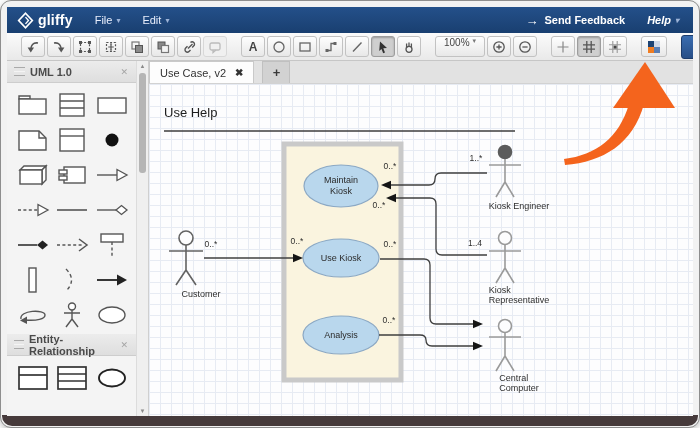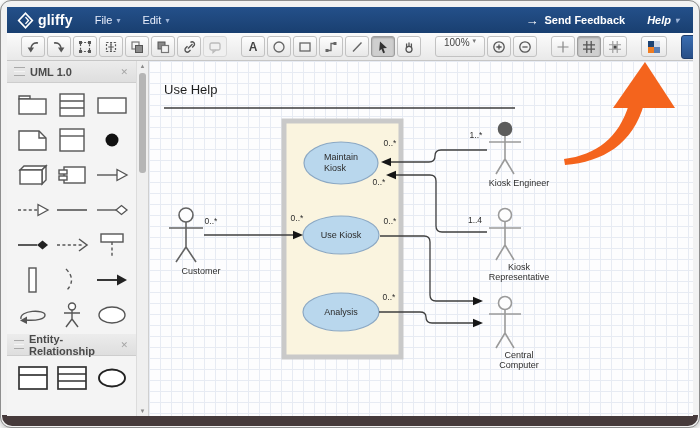--- a/index.html
+++ b/index.html
@@ -65,26 +65,26 @@
   .tab .tx{font-weight:bold;margin-left:9px;font-size:10px;color:#333;}
   .tab-plus{height:21px;width:26px;background:#d2d2d2;border:1px solid #c0c0c0;border-bottom:none;
     margin-left:8px;display:flex;align-items:center;justify-content:center;
     font-size:13px;font-weight:bold;color:#3a3a3a;}
   
   .canvas{position:relative;flex:1;background:
     linear-gradient(#e7ebf3 1px,transparent 1px),
     linear-gradient(90deg,#e7ebf3 1px,transparent 1px),#fdfdfe;
     background-size:11px 11px;overflow:hidden;}
   .canvas svg{position:absolute;left:0;top:0;}
-  .dlabel{position:absolute;font-size:9px;color:#2e2e2e;white-space:pre-line;text-align:center;
+  .dlabel{position:absolute;font-size:9px;color:#2e2e2e;white-space:pre-line;text-align:left;
     transform:translateX(-50%);line-height:1.15;padding-left:28px;}
   .mult{position:absolute;font-size:8.5px;color:#2e2e2e;transform:translateX(-50%);white-space:nowrap;}
   .dtitle{position:absolute;left:15px;top:21px;font-size:13px;color:#1e1e1e;}
   .ellipse-label{position:absolute;transform:translate(-50%,-50%);font-size:9px;color:#2b2b2b;
-    white-space:pre-line;line-height:1.2;}
+    text-align:center;white-space:pre-line;line-height:1.2;}
   
   .orange-arrow{position:absolute;left:540px;top:55px;width:160px;height:130px;z-index:50;pointer-events:none;}
 </style>
 </head>
 <body>
 
 <div class="window">
   <div class="window-bottom"></div>
   <div class="chrome">
 
@@ -443,20 +443,27 @@
           </div>
         </div>
         <div class="side-scroll">
           <div class="ss-up">▲</div>
           <div class="ss-thumb"></div>
           <div class="ss-down">▼</div>
         </div>
       </div>
 
       <div class="rightcol">
+        <div class="tabbar">
+          <div class="tab">
+            <span>Use Case, v2</span>
+            <span class="tx">✖</span>
+          </div>
+          <div class="tab-plus">+</div>
+        </div>
 
         <div class="canvas">
           <svg width="546" height="335" viewBox="0 0 546 335">
 
             <path d="M15 47 H366" stroke="#3c3c3c" stroke-width="1.4"></path>
 
             <rect x="135" y="60" width="117" height="236" fill="#faf4df" stroke="#c9c9c9" stroke-width="5"></rect>
 
             <g fill="#b9d7ed" stroke="#8ba8c4" stroke-width="1.2">
               <ellipse cx="192" cy="102" rx="37" ry="21"></ellipse>

